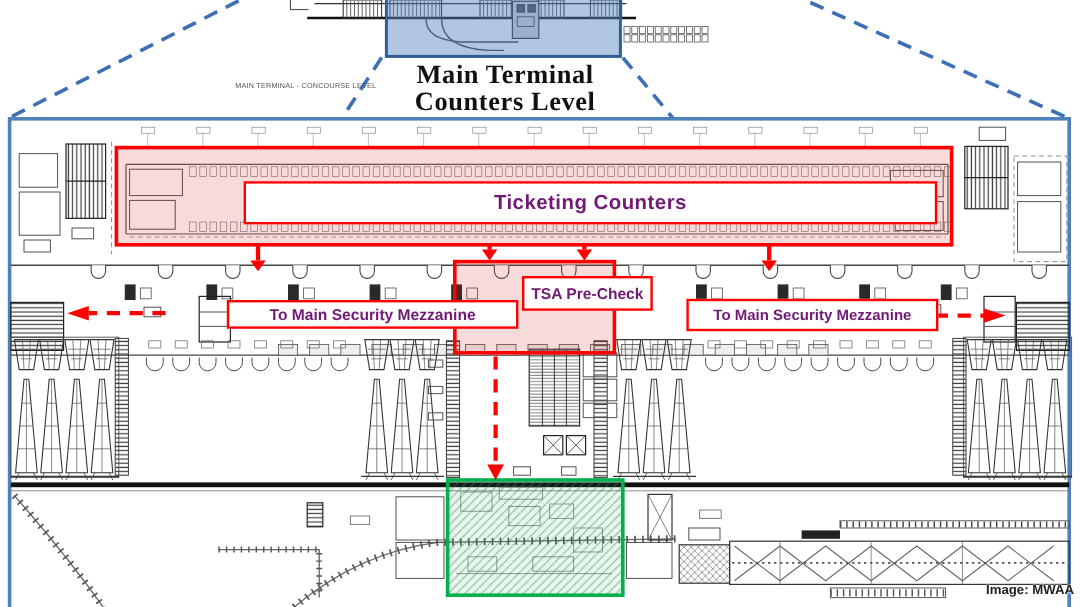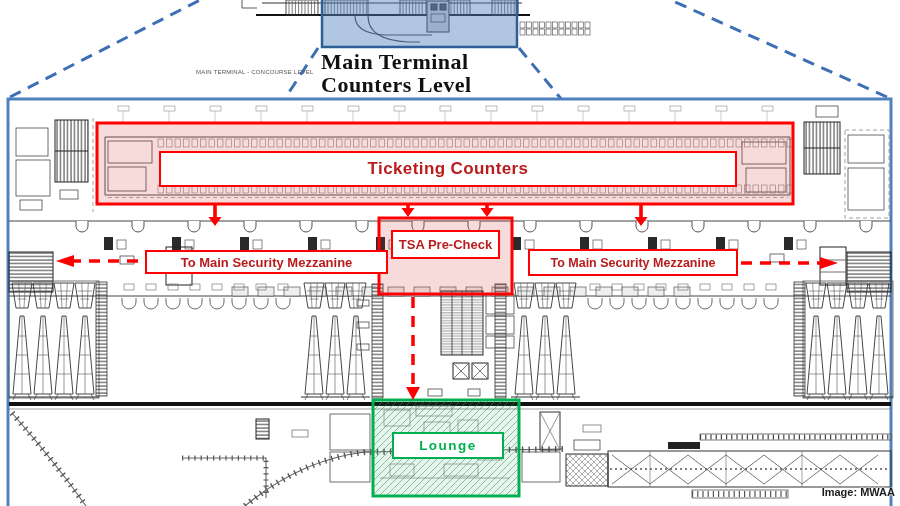--- a/index.html
+++ b/index.html
@@ -1,28 +1,28 @@
 <!DOCTYPE html>
 <html><head>
 <meta charset="utf-8">
 <style>
   html,body{margin:0;padding:0;background:#fff;}
   .stage{position:relative;width:900px;height:506px;background:#fff;overflow:hidden;
          font-family:"Liberation Sans",sans-serif;}
   .stage svg{position:absolute;left:0;top:0;}
   .lblbox{position:absolute;box-sizing:border-box;background:#fff;display:flex;
           align-items:center;justify-content:center;font-weight:bold;white-space:nowrap;}
-  .red{color:#b91c1c;border:2.5px solid #FF0000;}
+  .red{color:#701a75;border:2.5px solid #FF0000;margin-left:44px;}
   .grn{color:#00B050;border:2.5px solid #00B050;}
   .t-counters{left:159px;top:151px;width:578px;height:36px;font-size:17px;letter-spacing:.4px;}
   .t-tsa{left:391px;top:230px;width:109px;height:29px;font-size:13px;}
   .t-mezl{left:145px;top:250px;width:243px;height:24px;font-size:13px;}
   .t-mezr{left:528px;top:249px;width:210px;height:27px;font-size:12.5px;}
   .t-lounge{left:392px;top:432px;width:112px;height:27px;font-size:13.5px;letter-spacing:1.5px;}
-  .title{position:absolute;left:321px;top:50px;width:200px;
+  .title{position:absolute;left:321px;top:50px;width:200px;text-align:center;
          font-family:"Liberation Serif",serif;font-weight:700;font-size:22px;color:#111;
          line-height:23px;letter-spacing:.5px;}
   .minicap{position:absolute;left:196px;top:69px;font-size:6px;color:#555;letter-spacing:.2px;}
   .credit{position:absolute;right:5px;top:486px;font-size:11px;font-weight:600;color:#1d1d1d;
           text-shadow:0 0 2px #fff,0 0 2px #fff;}
 </style>
 </head>
 <body>
 
 <div class="stage">
@@ -742,16 +742,15 @@
 
   <div class="title">
     <div>Main Terminal</div>
     <div>Counters Level</div>
   </div>
 
   <div class="lblbox red t-counters">Ticketing Counters</div>
   <div class="lblbox red t-mezl">To Main Security Mezzanine</div>
   <div class="lblbox red t-tsa">TSA Pre-Check</div>
   <div class="lblbox red t-mezr">To Main Security Mezzanine</div>
-  <div class="lblbox grn t-lounge">Lounge</div>
 
   <div class="credit">Image: MWAA</div>
 </div>
 
 </body></html>

